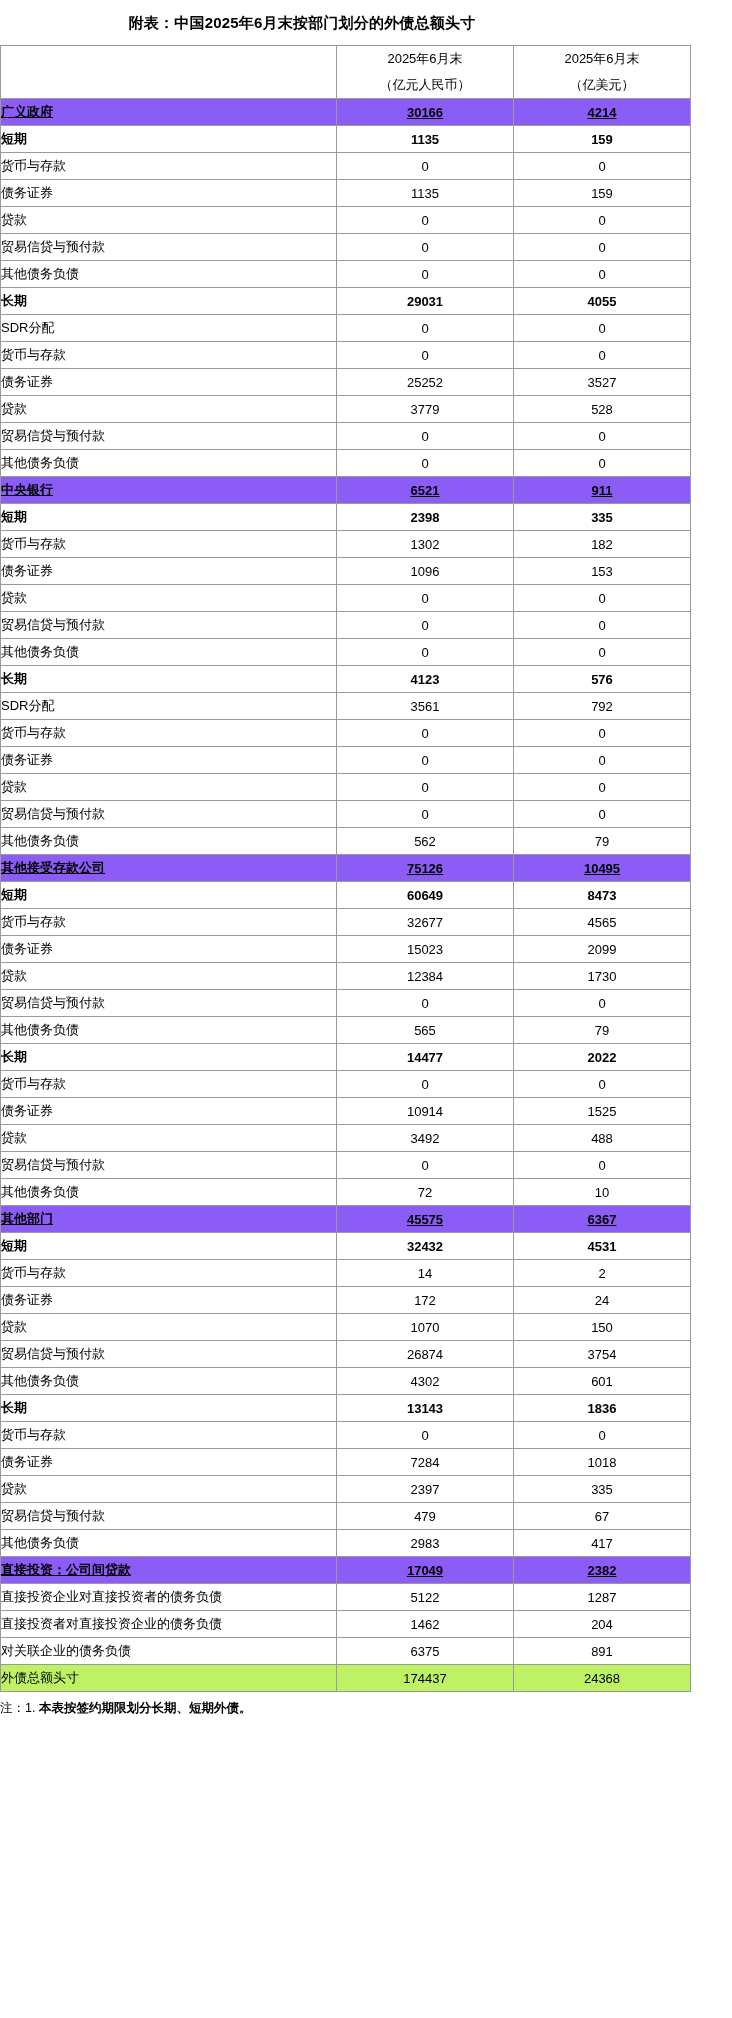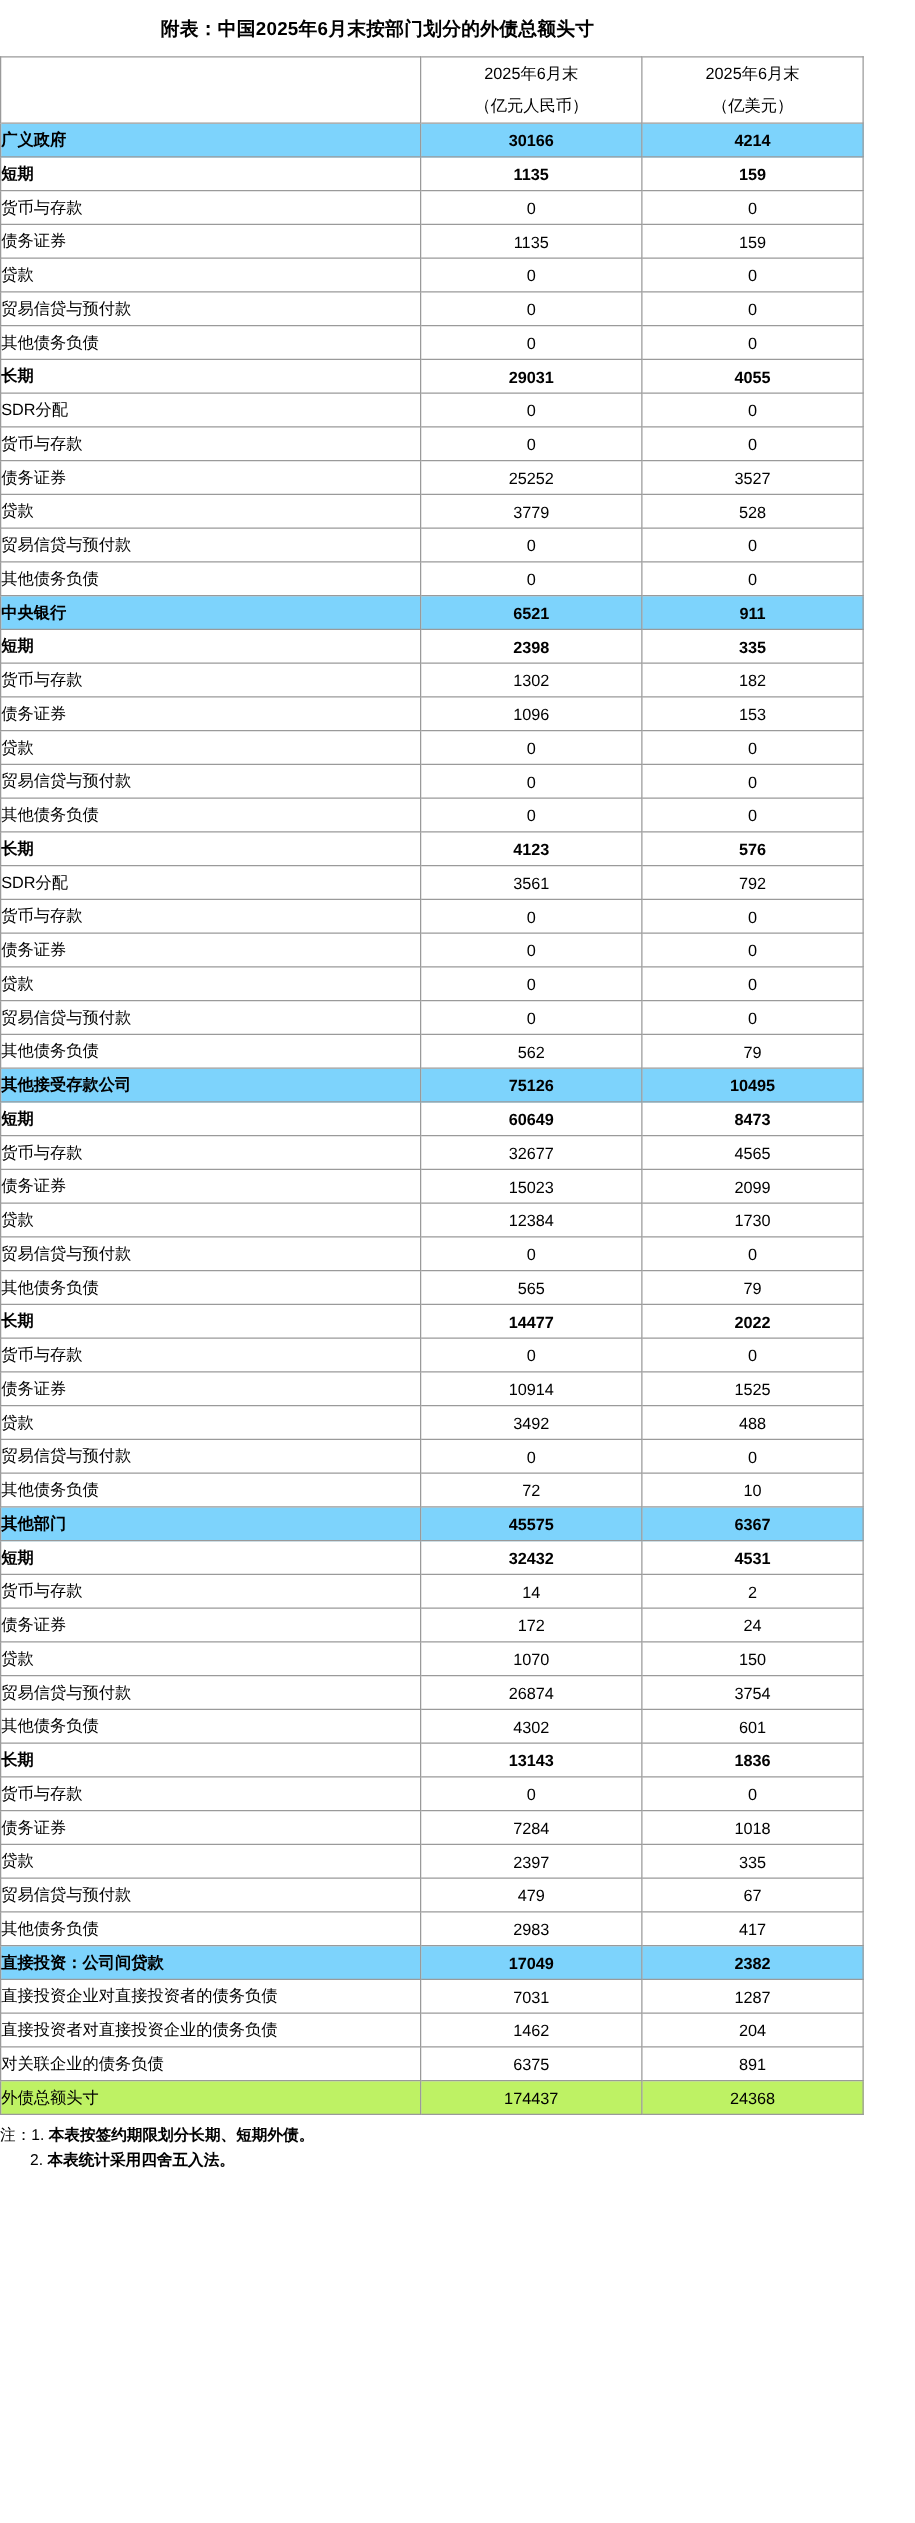--- a/index.html
+++ b/index.html
@@ -56,22 +56,23 @@
   }
   td.num {
     text-align: center;
   }
   .lvl-0 { padding-left: 6px; }
   .lvl-1 { padding-left: 26px; margin-left: 24px; }
   .lvl-2 { padding-left: 46px; }
   .lvl-3 { padding-left: 38px; }
 
   tr.sector > td {
-    background: #7dd3fc;
+    background: #8b5cf6;
     font-weight: bold;
+    text-decoration: underline;
   }
   tr.term > td {
     font-weight: bold;
   }
   tr.total > td {
     background: #bef264;
     font-weight: normal;
   }
   .notes {
     width: 690px;
@@ -380,21 +381,21 @@
           <td class="num">2983</td>
           <td class="num">417</td>
         </tr>
         <tr class="sector">
           <td class="lbl lvl-0">直接投资：公司间贷款</td>
           <td class="num">17049</td>
           <td class="num">2382</td>
         </tr>
         <tr class="item">
           <td class="lbl lvl-3">直接投资企业对直接投资者的债务负债</td>
-          <td class="num">7031</td>
+          <td class="num">5122</td>
           <td class="num">1287</td>
         </tr>
         <tr class="item">
           <td class="lbl lvl-3">直接投资者对直接投资企业的债务负债</td>
           <td class="num">1462</td>
           <td class="num">204</td>
         </tr>
         <tr class="item">
           <td class="lbl lvl-3">对关联企业的债务负债</td>
           <td class="num">6375</td>
@@ -403,16 +404,15 @@
         <tr class="total">
           <td class="lbl lvl-0">外债总额头寸</td>
           <td class="num">174437</td>
           <td class="num">24368</td>
         </tr>
       </tbody>
   </table>
 
   <div class="notes" id="notes-block">
       <div class="note-line note-1"><span class="note-num">注：1. </span><span class="note-strong">本表按签约期限划分长期、短期外债。</span></div>
-      <div class="note-line note-2"><span class="note-num">2. </span><span class="note-strong">本表统计采用四舍五入法。</span></div>
     </div>
 
 </div>
 
 </body></html>

